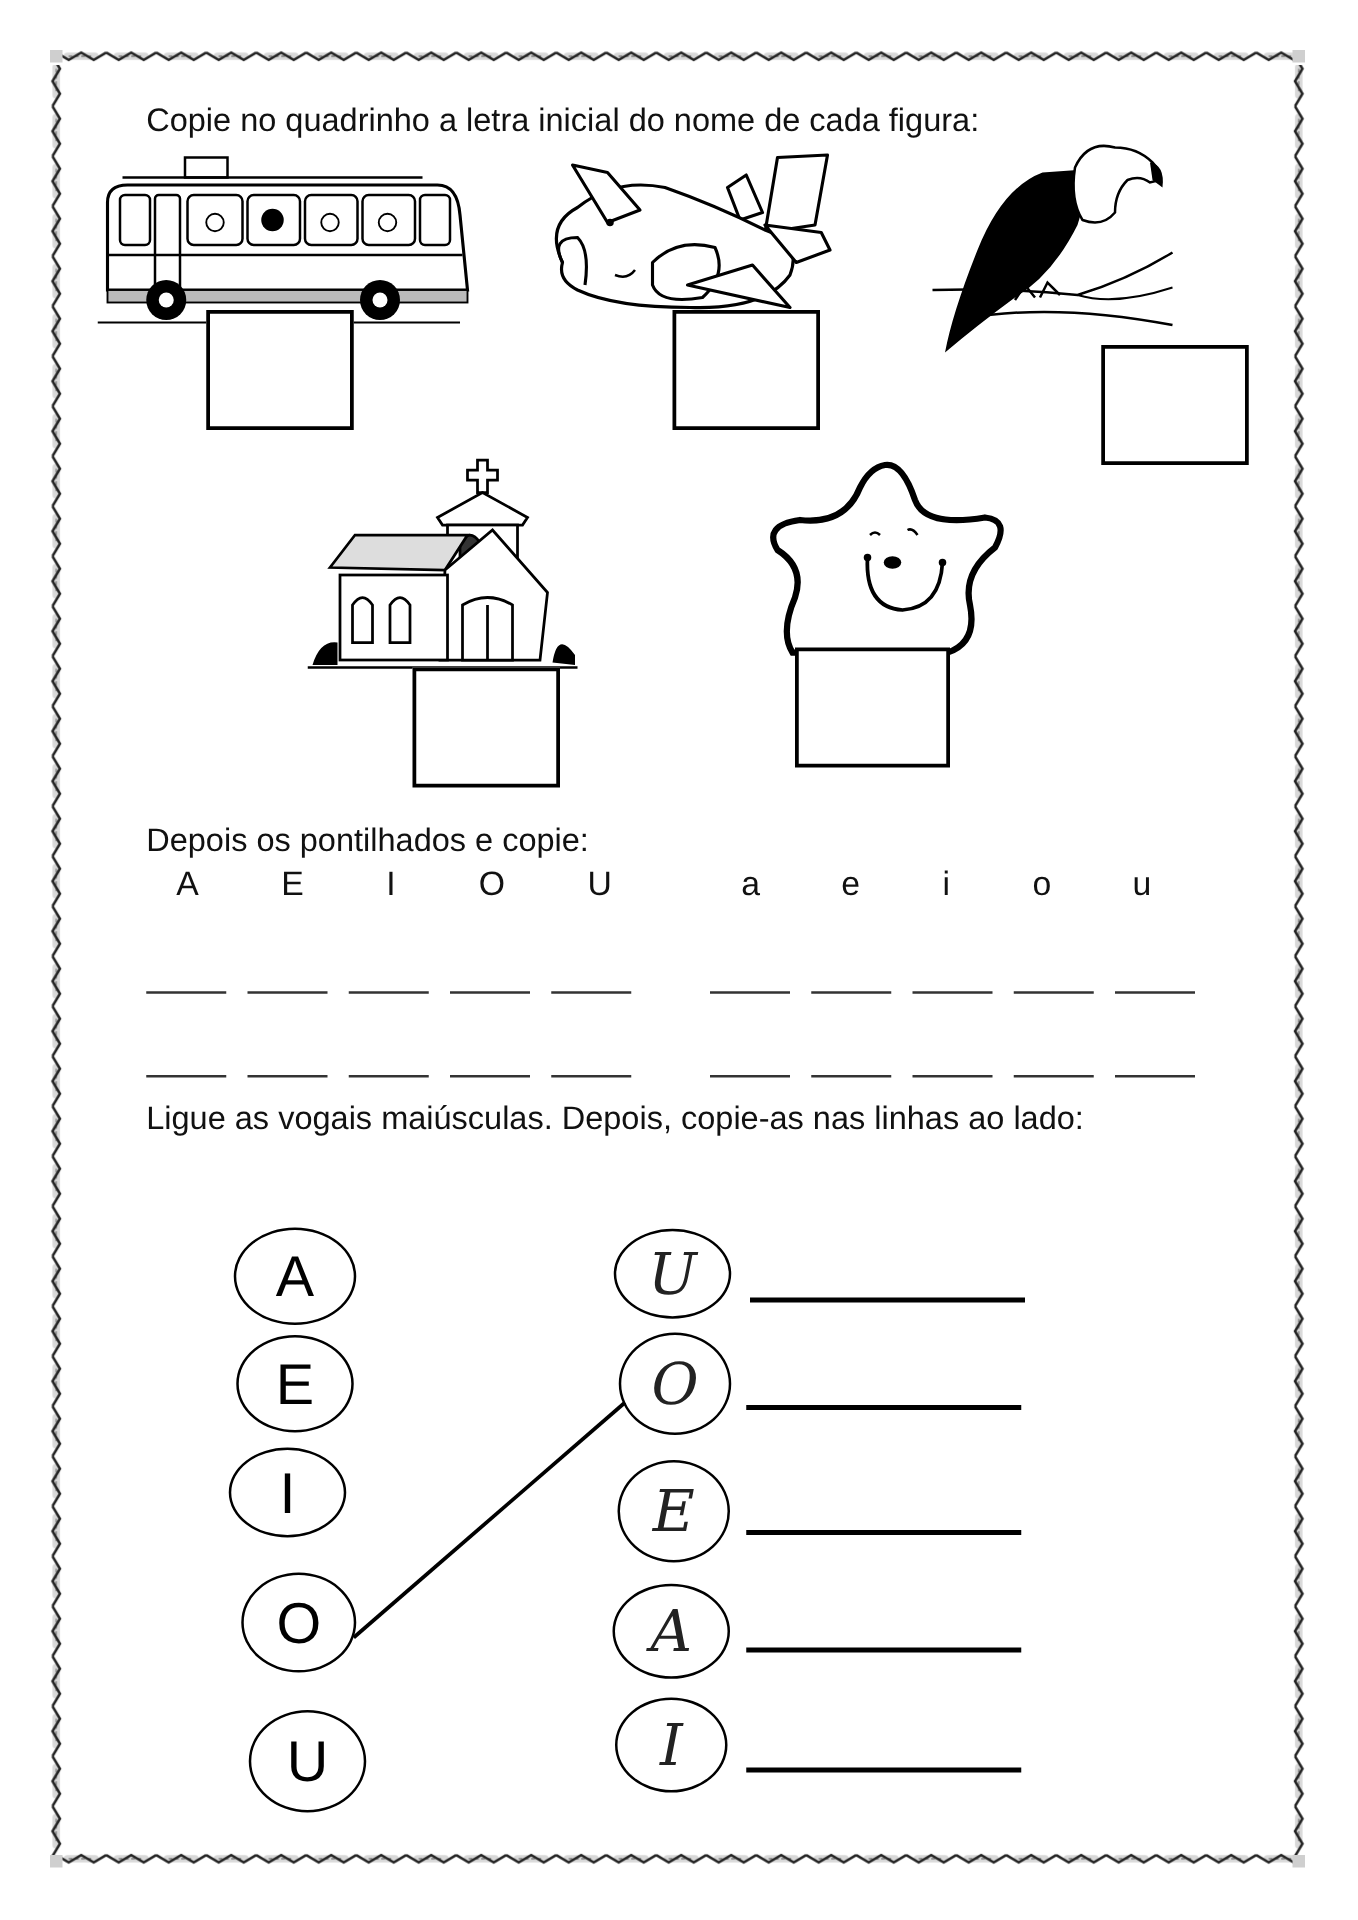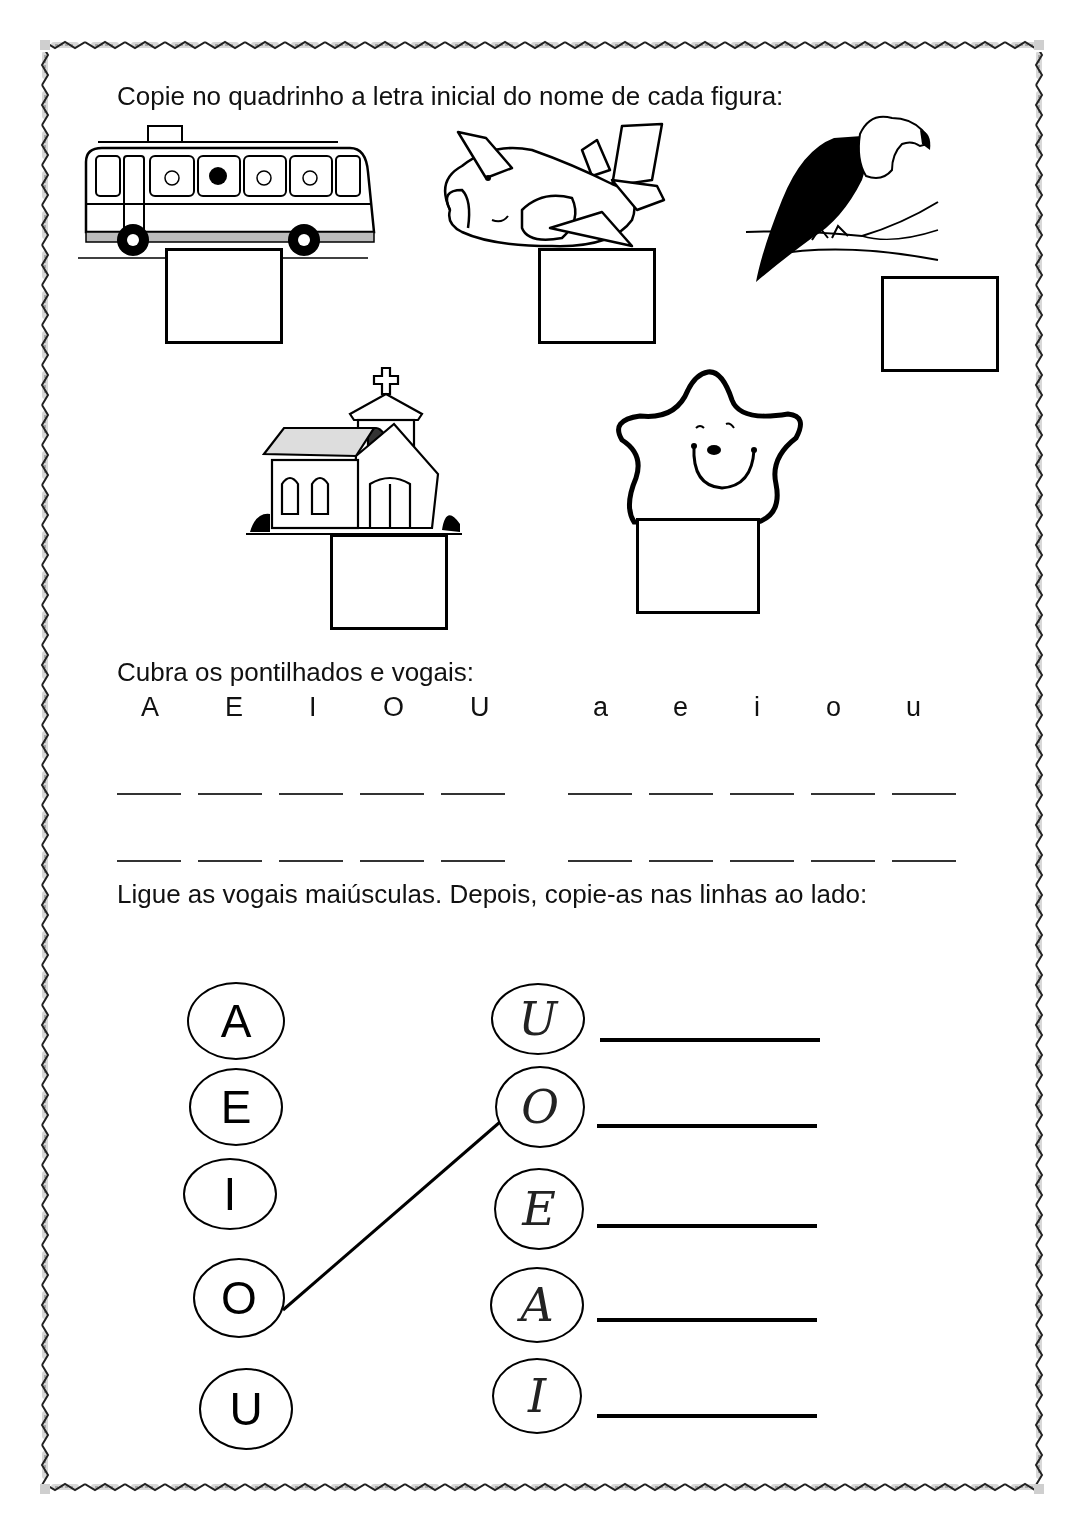--- a/index.html
+++ b/index.html
@@ -120,21 +120,21 @@
 <svg class="pic" style="left:610px; top:366px;" width="200" height="160" viewBox="0 0 200 160">
   <path d="M98,6 Q112,4 122,34 Q130,56 178,48 Q198,50 186,72 Q160,92 166,118 Q172,148 148,156 L24,156 Q14,140 26,112 Q34,88 12,74 Q0,54 30,50 Q66,54 78,24 Q86,8 98,6 Z" fill="#fff" stroke="#000" stroke-width="5"></path>
   <path d="M86,62 Q90,58 94,62 M116,58 Q120,56 124,62" fill="none" stroke="#000" stroke-width="2"></path>
   <ellipse cx="104" cy="84" rx="7" ry="5" fill="#000"></ellipse>
   <circle cx="84" cy="80" r="3" fill="#000"></circle>
   <circle cx="144" cy="84" r="3" fill="#000"></circle>
   <path d="M84,80 Q82,120 112,122 Q142,120 144,84" fill="none" stroke="#000" stroke-width="3"></path>
 </svg>
 <div class="answer-box" style="left:636px; top:518px; width:124px; height:96px;"></div>
 
-<div class="title" style="left:117px; top:656px;">Cubra os pontilhados e vogais:</div>
+<div class="title" style="left:117px; top:656px;">Depois os pontilhados e copie:</div>
 
 <span class="vowel" style="left:141px;">A</span>
 <span class="vowel" style="left:225px;">E</span>
 <span class="vowel" style="left:309px;">I</span>
 <span class="vowel" style="left:383px;">O</span>
 <span class="vowel" style="left:470px;">U</span>
 <span class="vowel" style="left:593px;">a</span>
 <span class="vowel" style="left:673px;">e</span>
 <span class="vowel" style="left:754px;">i</span>
 <span class="vowel" style="left:826px;">o</span>

